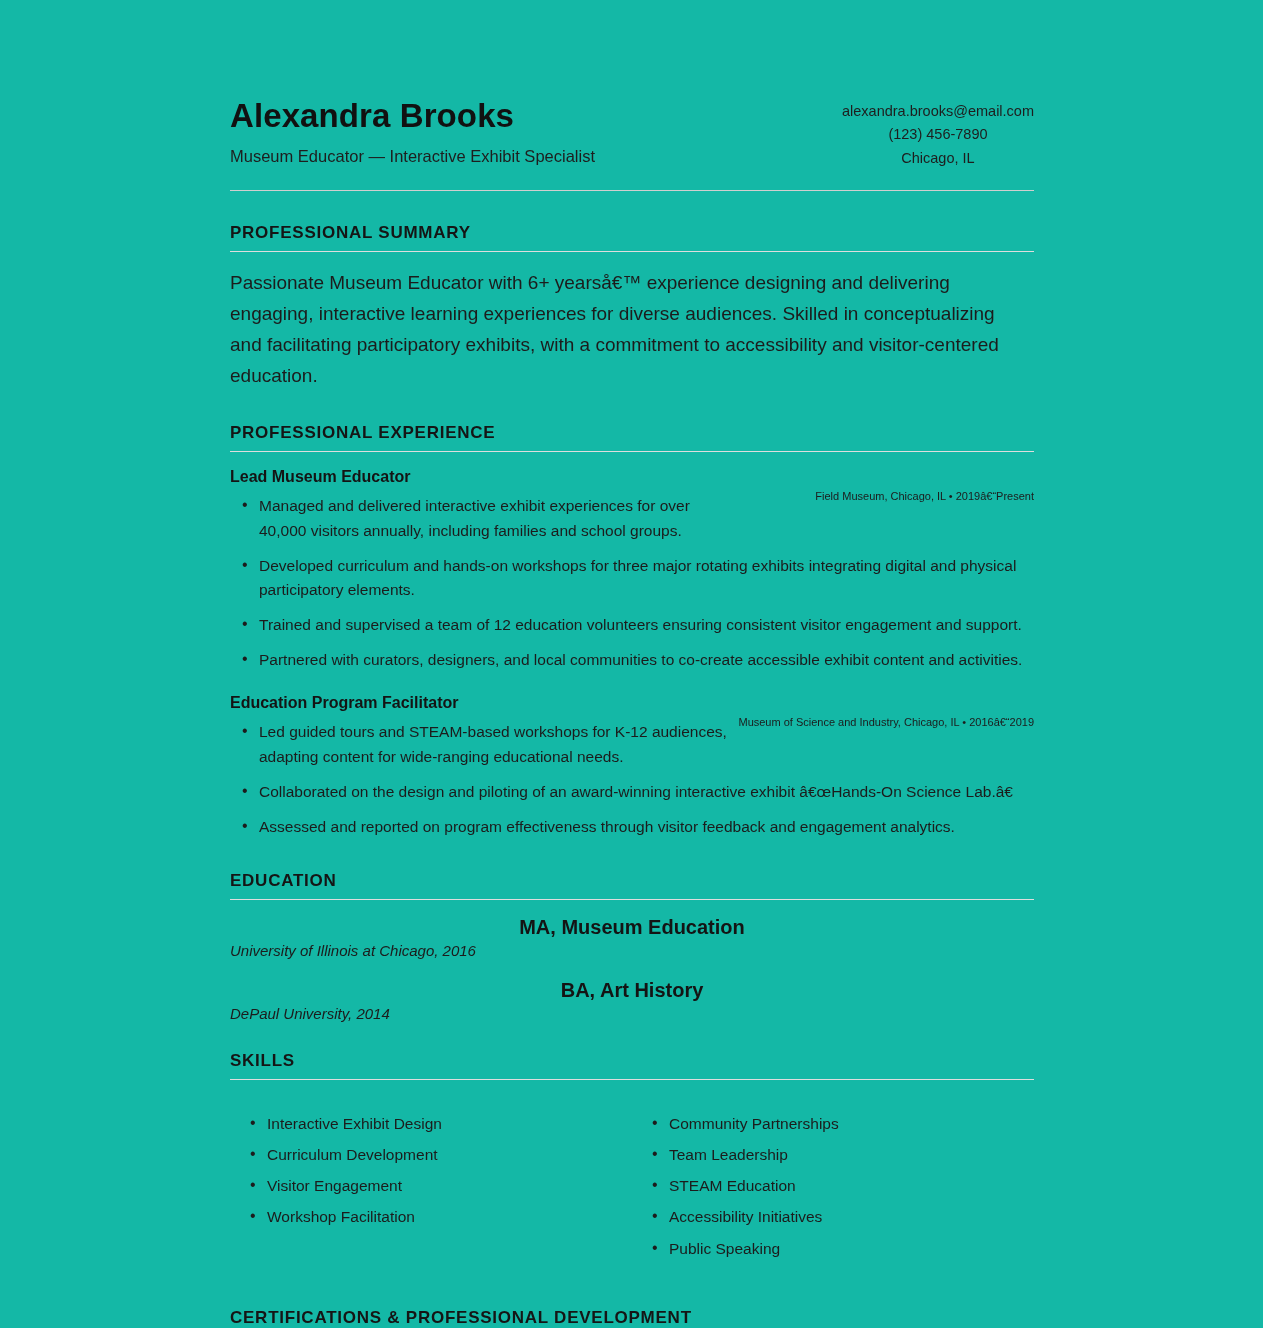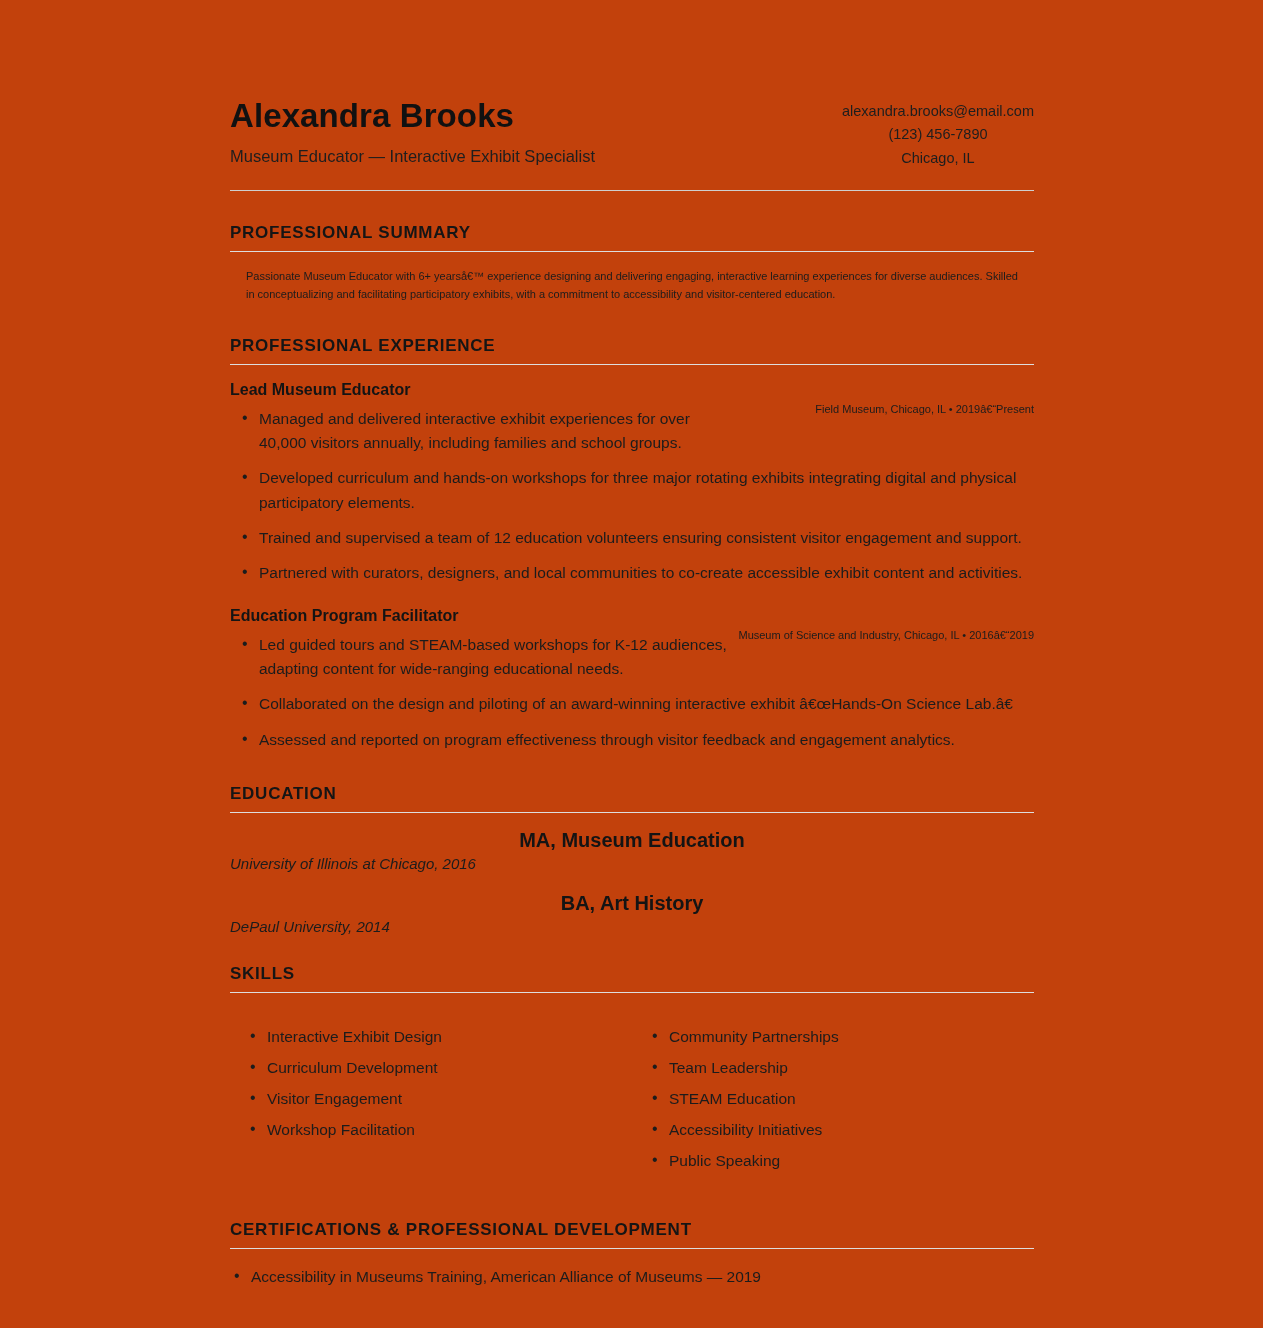--- a/index.html
+++ b/index.html
@@ -12,21 +12,21 @@
     width: 1263px;
     height: 1328px;
     font-family: "Liberation Sans", sans-serif;
     color: #1c1c1c;
     -webkit-font-smoothing: antialiased;
   }
   .page {
     position: relative;
     width: 1263px;
     height: 1328px;
-    background: #c2410c;
+    background: #14b8a6;
     overflow: hidden;
   }
   .sheet {
     position: absolute;
     left: 230px;
     top: 0;
     width: 804px;
   }
 
   
@@ -81,24 +81,24 @@
     margin: 0 0 8px 0;
     text-transform: none;
   }
   .section-rule {
     border-top: 1px solid #dedede;
     height: 0;
     margin-bottom: 16px;
   }
 
   .summary-text {
-    font-size: 11px;
+    font-size: 19px;
     line-height: 1.62;
     color: #1c1c1c;
-    margin: 16px;
+    margin: 0;
     max-width: 800px;
   }
 
   
   .job { position: relative; margin-bottom: 22px; }
   .job:last-child { margin-bottom: 0; }
   .job-title {
     font-size: 16px;
     font-weight: 700;
     color: #141414;

